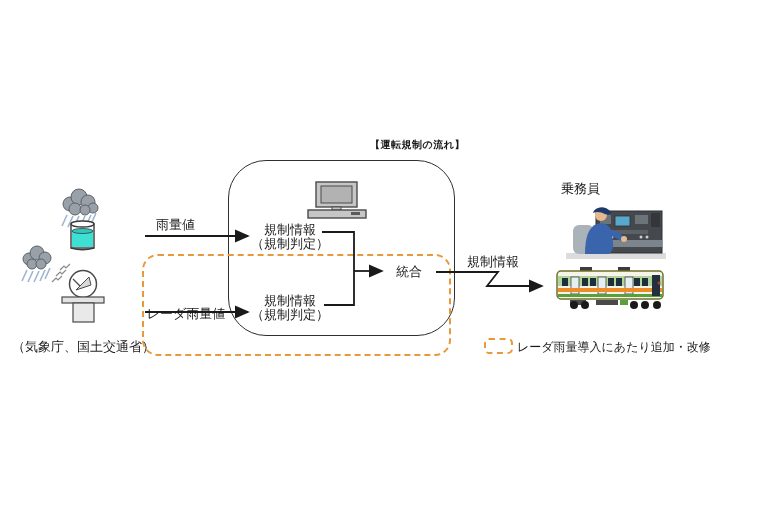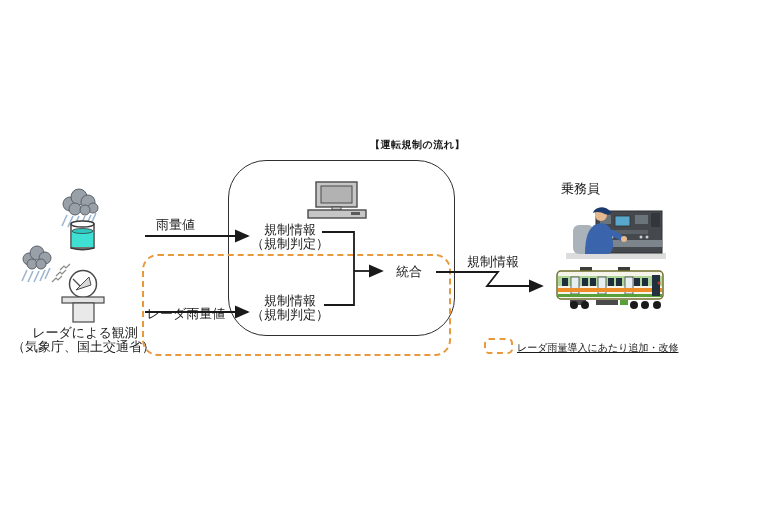--- a/index.html
+++ b/index.html
@@ -36,21 +36,21 @@
   #output-label { left:462px; top:254px; width:62px; text-align:center; z-index:3; }
   #crew-caption { left:561px; top:181px; width:100px; z-index:3; }
   #rain-gauge-caption { left:12px; top:164px; width:130px; text-align:center; z-index:3; }
   #radar-caption { left:20px; top:325px; width:130px; text-align:center; z-index:3; }
   #radar-subcaption { left:5px; top:339px; width:150px; text-align:right; z-index:3; }
   #legend { z-index:3; }
   #legend-swatch {
     left:484px; top:338px; width:29px; height:16px;
     border:2px dashed #E8993B; border-radius:5px; z-index:3;
   }
-  #legend-label { left:517px; top:340px; font-size:10px; z-index:3;text-decoration:underline; }
+  #legend-label { left:517px; top:340px; font-size:12px; z-index:3; }
   #diagram-svg { left:0; top:0; width:768px; height:511px; z-index:2; }
 </style>
 </head>
 <body>
 
 <div id="canvas">
 
   <div class="abs" id="system-box"></div>
   <div class="abs" id="orange-box"></div>
 
@@ -194,21 +194,20 @@
           <circle cx="585" cy="305" r="4"></circle>
         <circle cx="634" cy="305" r="4"></circle>
           <circle cx="645" cy="305" r="4"></circle>
         <circle cx="657" cy="305" r="4"></circle>
       </g>
     </g>
   </svg>
 
   <div class="abs lbl" id="title">【運転規制の流れ】</div>
 
-  <div class="abs lbl" id="radar-caption">レーダによる観測</div>
   <div class="abs lbl" id="radar-subcaption">（気象庁、国土交通省）</div>
 
   <div class="abs lbl" id="rain-value-label">雨量値</div>
   <div class="abs lbl" id="radar-rain-value-label">レーダ雨量値</div>
 
   <div class="abs lbl judge-block" id="judge-top">
     <span>規制情報</span>
     <span>（規制判定）</span>
   </div>
   <div class="abs lbl judge-block" id="judge-bottom">

